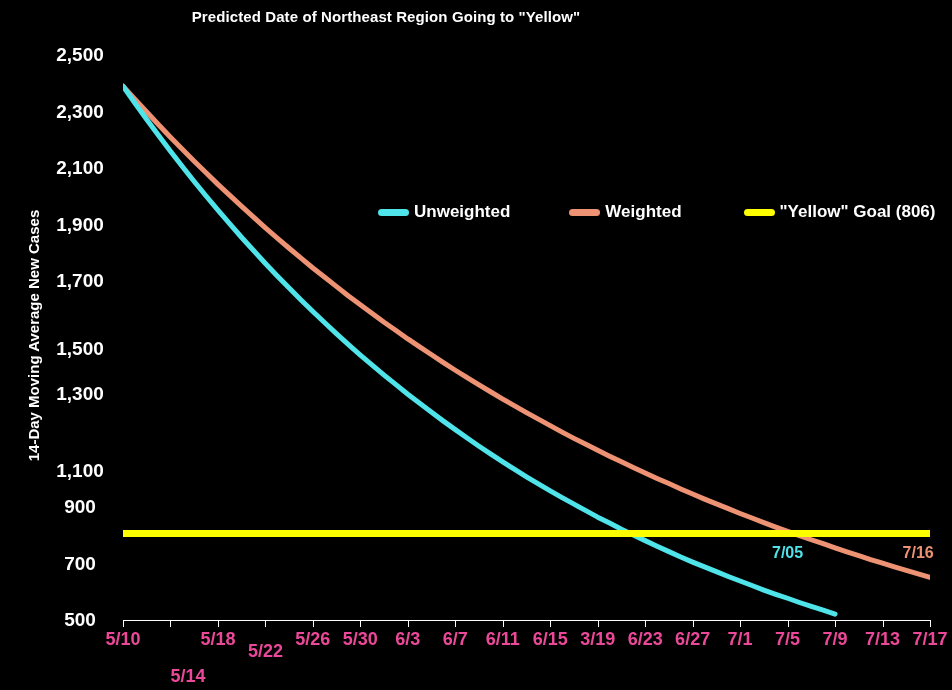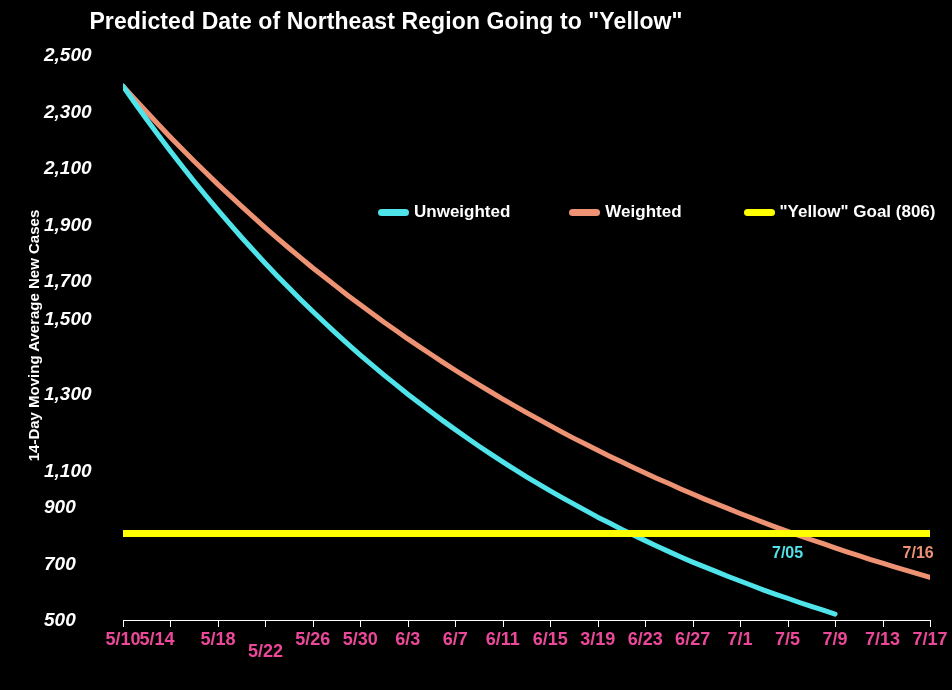--- a/index.html
+++ b/index.html
@@ -23,21 +23,21 @@
   }
 
   
   #chart-title {
     position: absolute;
     left: 0;
     top: 8px;
     width: 772px;
     text-align: center;
     color: #ffffff;
-    font-size: 23px;
+    font-size: 15px;
     font-weight: bold;
     letter-spacing: 0.1px;
     white-space: nowrap;
   }
 
   
   #y-axis-title {
     position: absolute;
     left: -157px;
     top: 327px;
@@ -48,27 +48,26 @@
     font-size: 15px;
     font-weight: bold;
     white-space: nowrap;
   }
 
   
   .ytick {
     position: absolute;
     right: 0;
     width: 72px;
-    text-align: left;
+    text-align: center;
     color: #ffffff;
     font-size: 19px;
     font-weight: bold;
     transform: translateY(-50%);
     white-space: nowrap;
-    font-style: italic;
   }
   #y-tick-labels {
     position: absolute;
     left: 40px;
     top: 0;
     width: 76px;
     height: 690px;
   }
 
   
@@ -160,42 +159,42 @@
   <div id="chart-title">Predicted Date of Northeast Region Going to "Yellow"</div>
 
   <div id="y-axis-title">14-Day Moving Average New Cases</div>
 
   <div id="y-tick-labels">
       <div class="ytick" style="top: 620px;">500</div>
       <div class="ytick" style="top: 563.5px;">700</div>
       <div class="ytick" style="top: 507px;">900</div>
       <div class="ytick" style="top: 471px;">1,100</div>
       <div class="ytick" style="top: 394px;">1,300</div>
-      <div class="ytick" style="top: 319px;">1,500</div>
+      <div class="ytick" style="top: 349px;">1,500</div>
       <div class="ytick" style="top: 281px;">1,700</div>
       <div class="ytick" style="top: 224.5px;">1,900</div>
       <div class="ytick" style="top: 168px;">2,100</div>
       <div class="ytick" style="top: 111.5px;">2,300</div>
       <div class="ytick" style="top: 55px;">2,500</div>
     </div>
 
   <div id="plot-area">
     <svg id="plot-svg" width="807" height="565" viewBox="0 0 807 565">
       <path id="line-weighted" fill="none" stroke="#ED9273" stroke-width="5" stroke-linecap="round" stroke-linejoin="round" d="M0.00 31.08 L11.87 44.07 L23.74 57.06 L35.60 69.78 L47.47 82.21 L59.34 94.36 L71.21 106.22 L83.07 117.80 L94.94 129.38 L106.81 140.40 L118.68 151.42 L130.54 162.16 L142.41 172.89 L154.28 183.06 L166.15 193.23 L178.01 203.12 L189.88 213.00 L201.75 222.33 L213.62 231.65 L225.49 240.97 L237.35 249.73 L249.22 258.49 L261.09 267.25 L272.96 275.44 L284.82 283.91 L296.69 291.82 L308.56 299.73 L320.43 307.64 L332.29 315.27 L344.16 322.62 L356.03 329.96 L367.90 337.02 L379.76 344.08 L391.63 350.87 L403.50 357.64 L415.37 364.14 L427.24 370.64 L439.10 377.14 L450.97 383.35 L462.84 389.28 L474.71 395.22 L486.57 401.15 L498.44 406.80 L510.31 412.45 L522.18 418.10 L534.04 423.47 L545.91 428.55 L557.78 433.92 L569.65 439.00 L581.51 444.09 L593.38 448.89 L605.25 453.69 L617.12 458.50 L628.99 463.02 L640.85 467.54 L652.72 472.06 L664.59 476.30 L676.46 480.53 L688.32 484.77 L700.19 488.73 L712.06 492.96 L723.93 496.92 L735.79 500.59 L747.66 504.55 L759.53 508.22 L771.40 511.89 L783.26 515.28 L795.13 518.95 L807.00 522.34"></path>
       <path id="line-unweighted" fill="none" stroke="#4FE3EA" stroke-width="5" stroke-linecap="round" stroke-linejoin="round" d="M0.00 31.08 L11.87 48.02 L23.74 64.41 L35.60 80.51 L47.47 96.33 L59.34 111.59 L71.21 126.56 L83.07 140.97 L94.94 155.09 L106.81 168.94 L118.68 182.49 L130.54 195.49 L142.41 208.49 L154.28 220.92 L166.15 233.06 L178.01 244.93 L189.88 256.51 L201.75 267.81 L213.62 278.83 L225.49 289.56 L237.35 300.02 L249.22 310.19 L261.09 320.07 L272.96 329.68 L284.82 339.28 L296.69 348.32 L308.56 357.36 L320.43 366.12 L332.29 374.60 L344.16 383.07 L356.03 391.26 L367.90 399.17 L379.76 406.80 L391.63 414.43 L403.50 421.77 L415.37 428.84 L427.24 435.90 L439.10 442.68 L450.97 449.18 L462.84 455.67 L474.71 462.17 L486.57 468.10 L498.44 474.32 L510.31 479.97 L522.18 485.62 L534.04 491.27 L545.91 496.63 L557.78 502.00 L569.65 507.09 L581.51 511.89 L593.38 516.69 L605.25 521.50 L617.12 526.01 L628.99 530.53 L640.85 535.05 L652.72 539.29 L664.59 543.25 L676.46 547.49 L688.32 551.44 L700.19 555.11 L712.06 559.07"></path>
       <line id="line-goal" stroke="#FFFF00" stroke-width="7" stroke-linecap="round" x1="0" x2="807" y1="478.56" y2="478.56"></line>
     </svg>
   </div>
 
   <div id="x-axis-line"></div>
   <div id="x-axis">
       <div class="xtick-mark" style="left: 123px;"></div>
       <div class="xtick-label" style="left: 123px;">5/10</div>
       <div class="xtick-mark" style="left: 170.471px;"></div>
-      <div class="xtick-label" style="left: 157px;">5/14</div>
+      <div class="xtick-label" style="left: 188px; margin-top: 37px;">5/14</div>
       <div class="xtick-mark" style="left: 217.941px;"></div>
       <div class="xtick-label" style="left: 217.941px;">5/18</div>
       <div class="xtick-mark" style="left: 265.412px;"></div>
       <div class="xtick-label" style="left: 265.412px; margin-top: 12px;">5/22</div>
       <div class="xtick-mark" style="left: 312.882px;"></div>
       <div class="xtick-label" style="left: 312.882px;">5/26</div>
       <div class="xtick-mark" style="left: 360.353px;"></div>
       <div class="xtick-label" style="left: 360.353px;">5/30</div>
       <div class="xtick-mark" style="left: 407.824px;"></div>
       <div class="xtick-label" style="left: 407.824px;">6/3</div>

